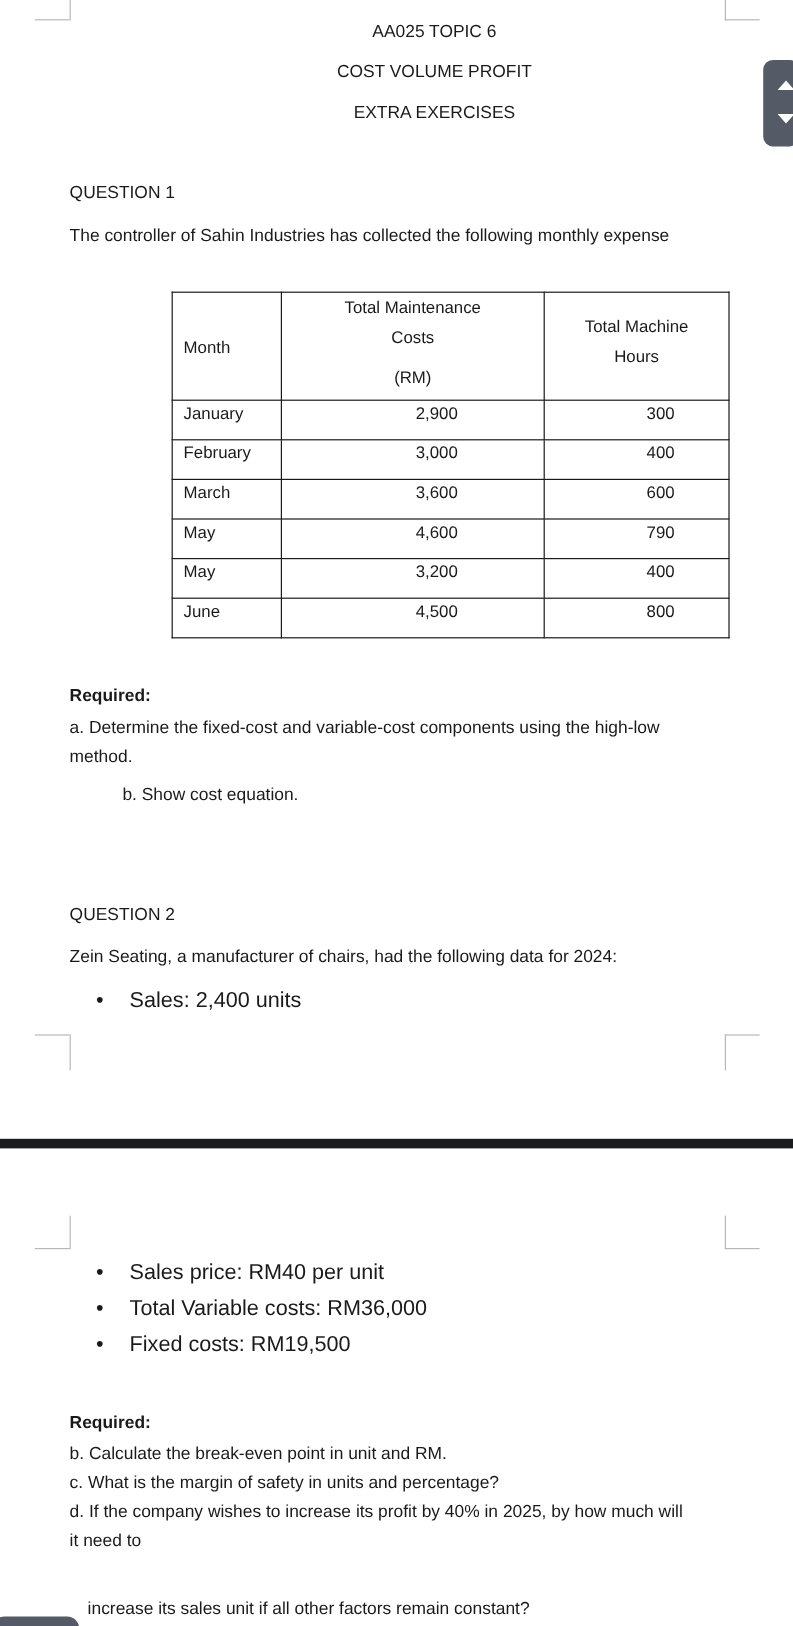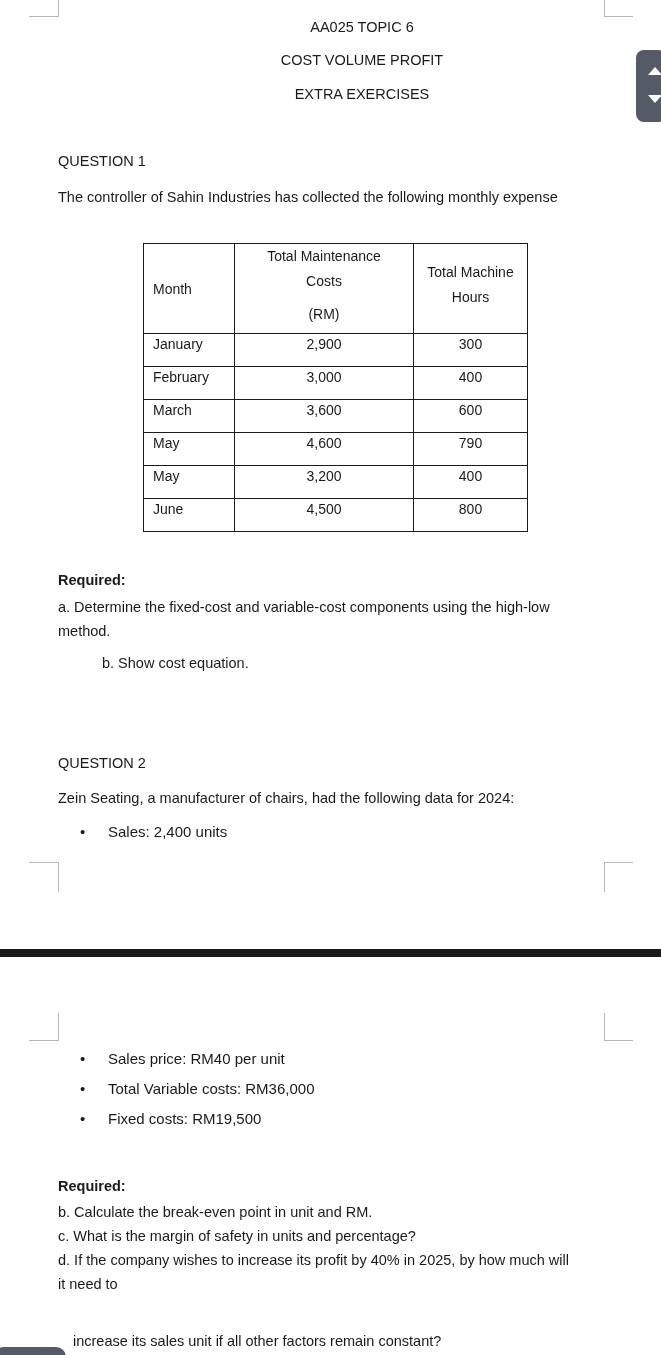--- a/index.html
+++ b/index.html
@@ -13,28 +13,28 @@
   .crop-v { position: absolute; width: 1px; background: #b8b8b8; }
   .center { left: 0; width: 628px; text-align: center; padding-left: 48px; }
   .para { left: 58px; width: 550px; line-height: 24px; }
   table.data {
     position: absolute; left: 143px; top: 243px; border-collapse: collapse;
     font-size: 14px;
   }
   table.data th, table.data td {
     border: 1.5px solid #1a1a1a; padding: 0; vertical-align: top; font-weight: normal;
   }
-  table.data td { height: 32px; }
+  table.data td { height: 32px; padding-left: 40px; }
   .c-month { width: 81px; text-align: left; padding-left: 9px !important; }
   .c-cost { width: 178px; text-align: center; }
   .c-hours { width: 113px; text-align: center; }
   td .v { display: block; padding-top: 2px; }
   .head-month { vertical-align: middle !important; text-align: left; padding-left: 9px !important; height: 89px; }
   .head-cost-line { display: block; line-height: 25px; }
-  .bullet-row { position: absolute; left: 80px; font-size: 15px; }
+  .bullet-row { position: absolute; left: 80px; font-size: 18px; }
   .bullet-row .dot { display: inline-block; width: 28px; }
   .page-break { position: absolute; left: 0; top: 949px; width: 661px; height: 8px; background: #1b1c1e; }
   .scroll-widget {
     position: absolute; left: 636px; top: 50px; width: 30px; height: 72px;
     background: #555b66; border-radius: 8px;
   }
   .tri-up { position: absolute; left: 12px; top: 17px; width: 0; height: 0;
     border-left: 7px solid transparent; border-right: 7px solid transparent; border-bottom: 8px solid #ffffff; }
   .tri-down { position: absolute; left: 12px; top: 45px; width: 0; height: 0;
     border-left: 7px solid transparent; border-right: 7px solid transparent; border-top: 8px solid #ffffff; }

